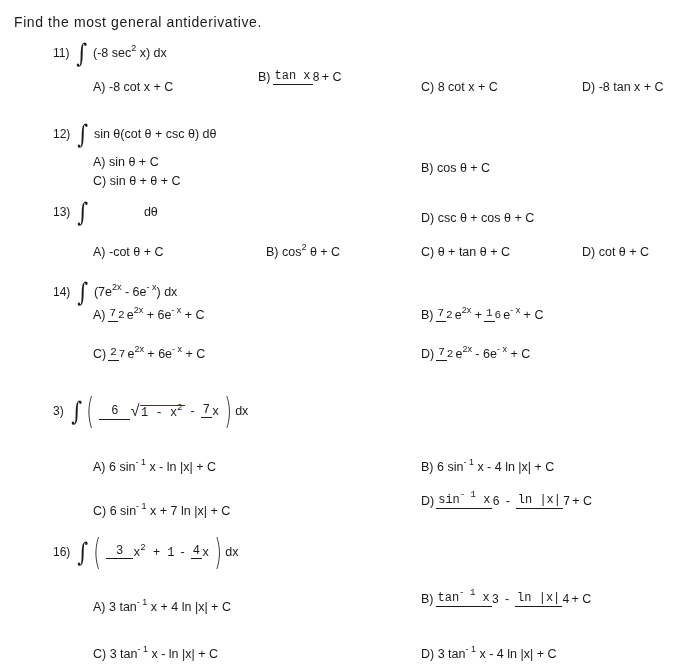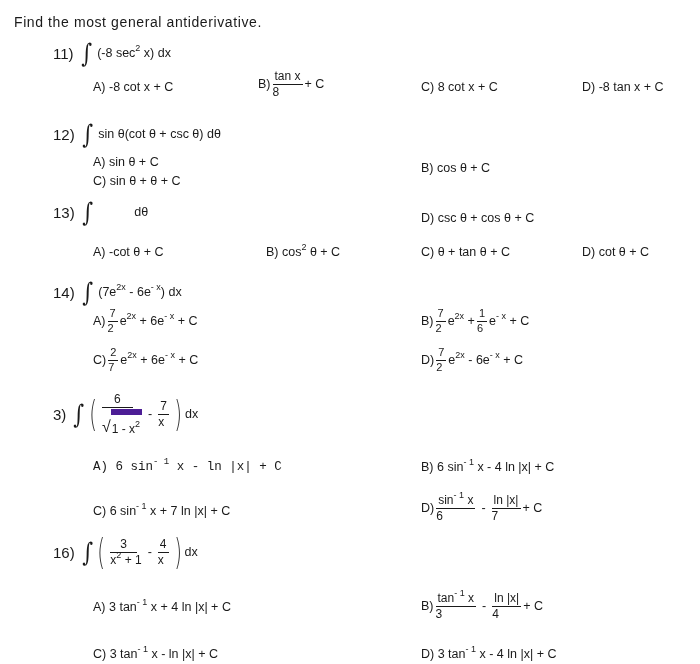--- a/index.html
+++ b/index.html
@@ -3,38 +3,38 @@
 <meta charset="utf-8">
 <style>
   html, body { margin: 0; padding: 0; background: #ffffff; }
   body {
     width: 700px; height: 664px; position: relative; overflow: hidden;
     font-family: "Liberation Sans", "DejaVu Sans", sans-serif;
     color: #1a1a1a; font-size: 13px;
   }
   .abs { position: absolute; white-space: nowrap; line-height: 1; }
   .title { left: 14px; top: 15px; font-size: 14px; letter-spacing: 0.6px; }
-  .qnum { font-size: 15px; }
+  .qnum { font-size: 12px; }
   .integral {
     font-family: "DejaVu Serif", serif; font-size: 26px; font-style: italic;
     display: inline-block; transform: scaleX(0.8); line-height: 1;
   }
   .sup { font-size: 9px; position: relative; top: -6px; }
   .row { display: inline-flex; align-items: center; }
-  .frac { display: inline-flex; flex-direction: column; align-items: flex-start; vertical-align: middle; margin: 0 2px; }
+  .frac { display: inline-flex; flex-direction: row; align-items: flex-end; vertical-align: middle; margin: 0 2px; font-family: Liberation Mono, monospace; }
   .frac .num { font-size: 12px; padding: 0 2px 1px 2px; border-bottom: 1px solid #1a1a1a; line-height: 1.05; }
   .frac .den { font-size: 12px; padding-top: 1px; line-height: 1.05; }
   .frac.small .num, .frac.small .den { font-size: 11px; }
   .paren {
     font-family: "DejaVu Sans", sans-serif; font-weight: 200; font-size: 36px;
     transform: scaleX(0.55); display: inline-block; line-height: 1; color: #333;
   }
   .sqrt { display: inline-flex; align-items: flex-end; }
   .sqrt .rad { font-size: 16px; line-height: 1; }
-  .sqrt .under { border-top: 6px solid #4c1d95; padding: 8px 2px 0 1px; font-size: 12px; }
+  .sqrt .under { border-top: 1px solid #4c1d95; padding: 1px 2px 0 1px; font-size: 12px; }
   .opt { font-size: 12.5px; }
 </style>
 </head>
 <body>
 
 <div class="abs title">Find the most general antiderivative.</div>
 
 <div class="abs row" style="left:53px; top:40px;">
   <span class="qnum">11)</span>
   <span class="integral" style="margin:0 4px 0 6px;">∫</span>
@@ -72,21 +72,21 @@
 <div class="abs opt" style="left:93px; top:175px;">
   <span>C)</span> <span>sin θ + θ + C</span>
 </div>
 <div class="abs opt" style="left:421px; top:175px;margin-top:37px;">
   <span>D)</span> <span>csc θ + cos θ + C</span>
 </div>
 
 <div class="abs row" style="left:53px; top:199px;">
   <span class="qnum">13)</span>
   <span class="integral" style="margin:0 4px 0 6px;">∫</span>
-  <span class="opt" style="margin-left:2px;padding-left:34px;">dθ</span>
+  <span class="opt" style="margin-left:16px;padding-left:34px;">dθ</span>
 </div>
 <div class="abs opt" style="left:93px; top:246px;">
   <span>A)</span> <span>-cot θ + C</span>
 </div>
 <div class="abs opt" style="left:266px; top:246px;">
   <span>B)</span> <span>cos</span><span class="sup">2</span><span> θ + C</span>
 </div>
 <div class="abs opt" style="left:421px; top:246px;">
   <span>C)</span> <span>θ + tan θ + C</span>
 </div>
@@ -149,21 +149,21 @@
         </span></span>
   </span>
   <span class="opt" style="margin:0 4px;">-</span>
   <span class="frac">
       <span class="num">7</span>
       <span class="den">x</span>
     </span>
   <span class="paren">)</span>
   <span class="opt">dx</span>
 </div>
-<div class="abs opt" style="left:93px; top:461px;font-family:Liberation Mono, monospace;">
+<div class="abs opt" style="left:93px; top:461px;">
   <span>A)</span> <span>6 sin</span><span class="sup">- 1</span><span> x  -  ln |x| + C</span>
 </div>
 <div class="abs opt" style="left:421px; top:461px;">
   <span>B)</span> <span>6 sin</span><span class="sup">- 1</span><span> x  -  4 ln |x| + C</span>
 </div>
 <div class="abs opt" style="left:93px; top:505px;">
   <span>C)</span> <span>6 sin</span><span class="sup">- 1</span><span> x + 7 ln |x| + C</span>
 </div>
 <div class="abs row opt" style="left:421px; top:494px;">
   <span>D)</span>

